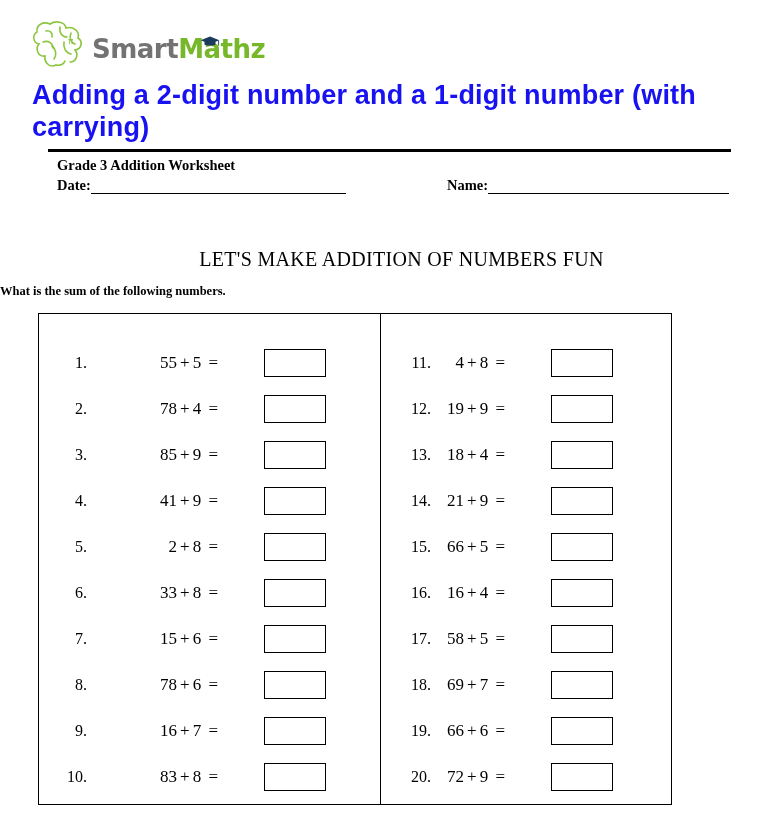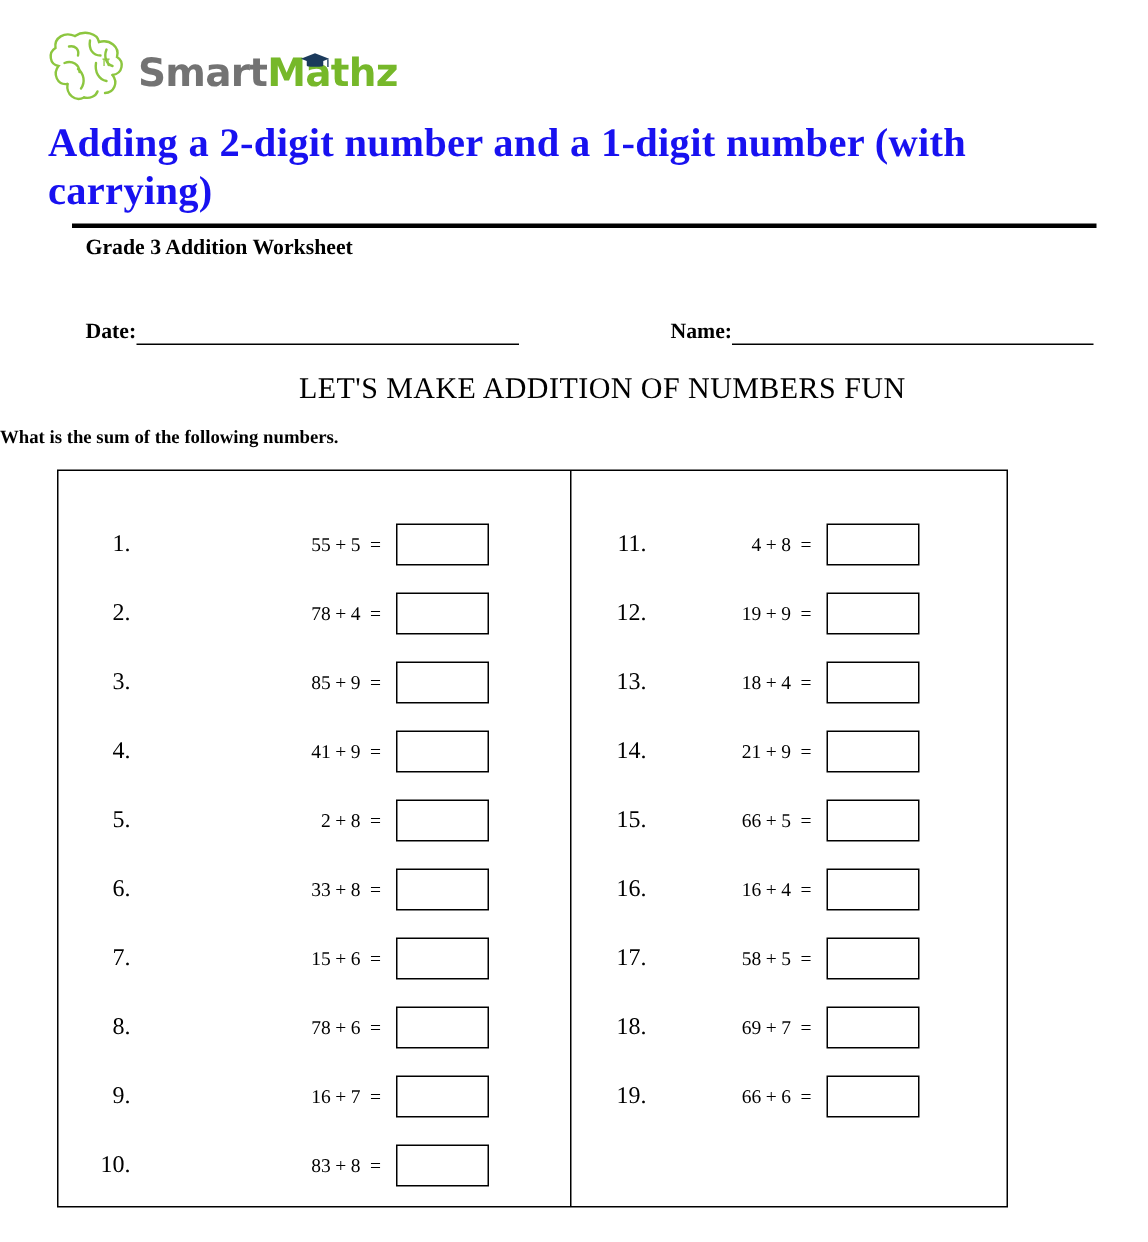--- a/index.html
+++ b/index.html
@@ -51,21 +51,21 @@
     width: 20px;
     height: 11px;
   }
 
   
   .worksheet-title {
     position: absolute;
     left: 32px;
     top: 80px;
     width: 706px;
-    font-family: Liberation Serif, serif;
+    font-family: Liberation Sans, sans-serif;
     font-size: 27px;
     font-weight: bold;
     color: #1811f0;
     line-height: 1.18;
     letter-spacing: 0.2px;
   }
 
   
   .header-rule {
     position: absolute;
@@ -82,21 +82,20 @@
     font-size: 14.5px;
     font-weight: bold;
     white-space: nowrap;
   }
   .field-row {
     position: absolute;
     top: 177px;
     left: 0;
     width: 644px;
     height: 20px;
-    margin-top: 36px;
   }
   .field {
     position: absolute;
     display: flex;
     align-items: flex-end;
     font-size: 14.5px;
     font-weight: bold;
     white-space: nowrap;
   }
   .field-date { left: 57px; }
@@ -172,21 +171,22 @@
     padding-right: 4px;
     box-sizing: border-box;
   }
   .p-eq {
     flex: 1;
     display: flex;
     align-items: center;
     justify-content: flex-end;
     padding-right: 54px;
     box-sizing: border-box;
-    font-size: 13px;
+    font-size: 17px;
+    gap: 36px;
   }
   .p-expr {
     margin-right: 7px;
   }
   .op-plus { padding: 0 3px; }
   .answer-box {
     width: 62px;
     height: 28px;
     border: 1.6px solid #000000;
     box-sizing: border-box;
@@ -381,15 +381,22 @@
             <div class="answer-box"></div>
           </div>
         </div>
         <div class="problem">
           <div class="p-num">19.</div>
           <div class="p-eq">
             <span class="p-expr"><span>66</span><span class="op-plus">+</span><span>6</span> <span class="op-plus">=</span></span>
             <div class="answer-box"></div>
           </div>
         </div>
+        <div class="problem">
+          <div class="p-num">20.</div>
+          <div class="p-eq">
+            <span class="p-expr"><span>72</span><span class="op-plus">+</span><span>9</span> <span class="op-plus">=</span></span>
+            <div class="answer-box"></div>
+          </div>
+        </div>
       </div>
   </div>
 </div>
 
 </body></html>

